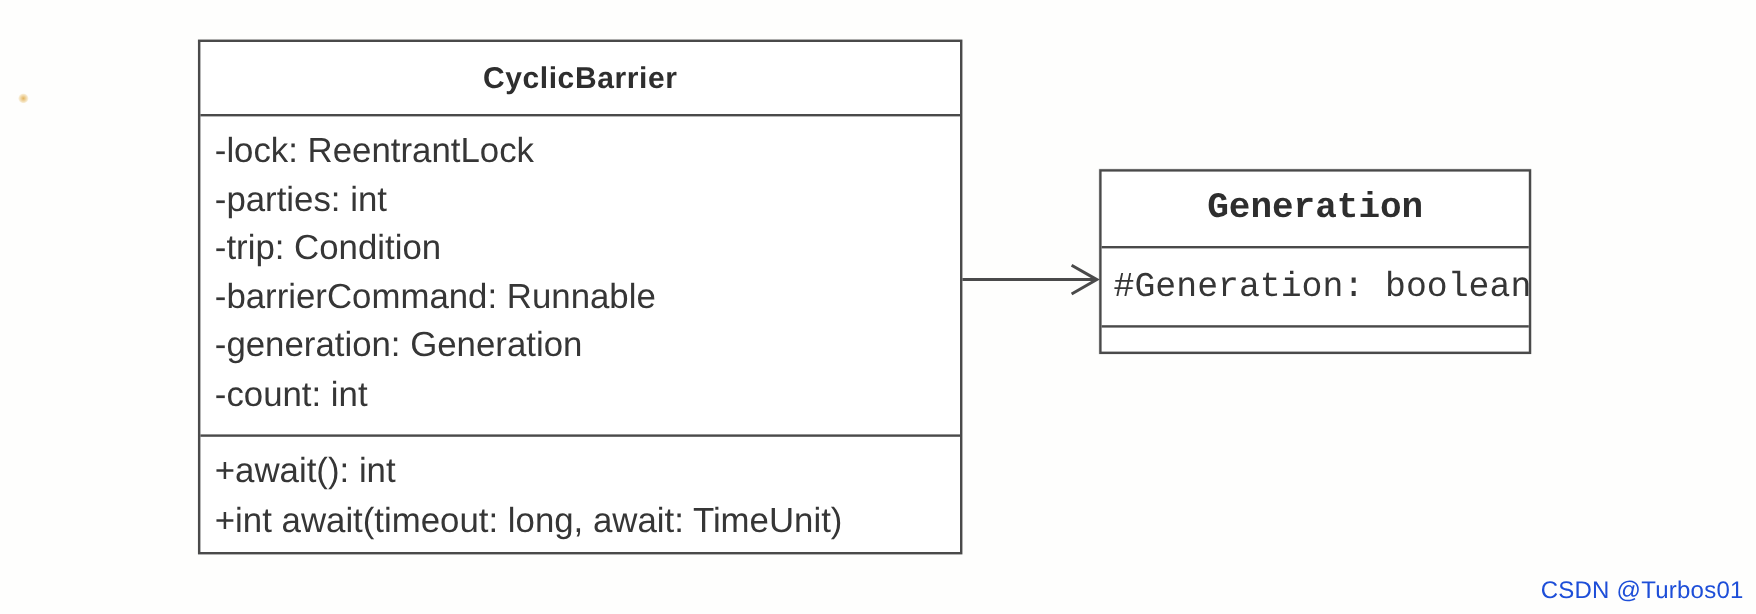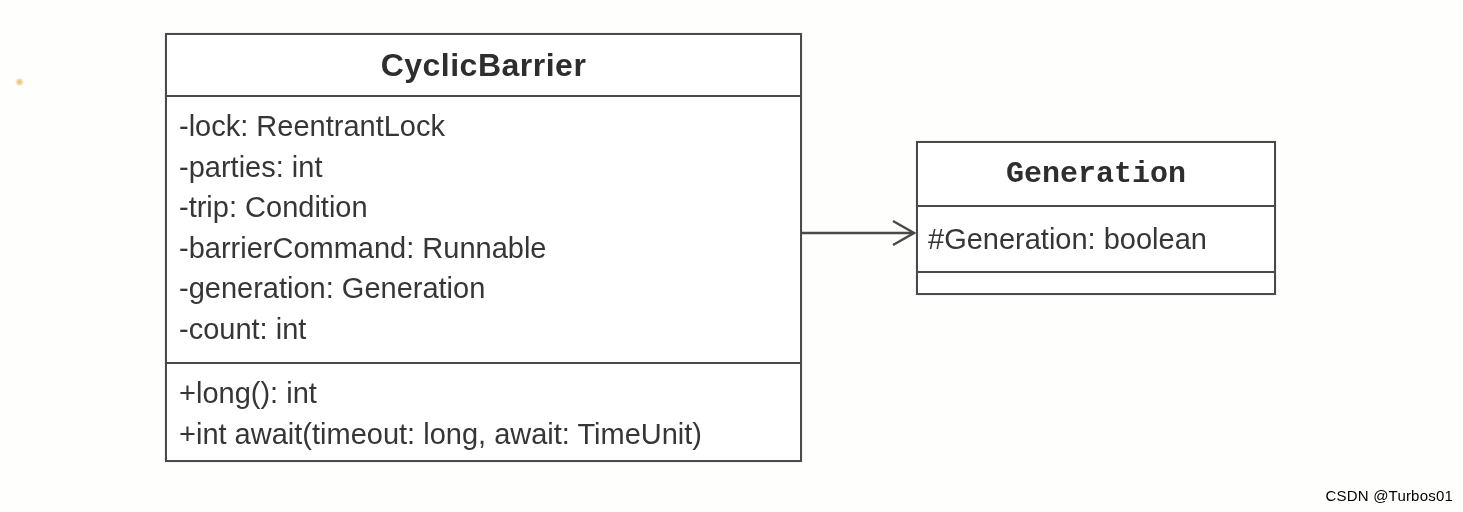--- a/index.html
+++ b/index.html
@@ -35,36 +35,37 @@
   }
   .uml-class .member {
     white-space: nowrap;
     color: #363636;
   }
   
   .box-cyclicbarrier {
     left: 165px; top: 33px;
     width: 637px; height: 429px;
   }
-  .box-cyclicbarrier .title { height: 62px; font-size: 32px; letter-spacing: 0.5px; }
+  .box-cyclicbarrier .title { height: 62px; font-size: 25px; letter-spacing: 0.5px; }
   .box-cyclicbarrier .attributes { height: 267px; border-bottom: 2px solid #4a4a4a; }
   .box-cyclicbarrier .member { font-size: 29px; line-height: 40.5px; }
   .box-cyclicbarrier .methods .member { line-height: 41px; }
   
   .box-generation {
     left: 916px; top: 141px;
     width: 360px; height: 154px;
   }
   .box-generation .title { height: 64px; font-size: 30px; font-family: Liberation Mono, monospace; }
   .box-generation .attributes {
     height: 64px;
     border-bottom: 2px solid #4a4a4a;
     padding: 0 8px 0 10px;
     display: flex;
     align-items: center;
+    font-family: Liberation Mono, monospace;
   }
   .box-generation .member { font-size: 29px; }
   .box-generation .empty-compartment { height: 22px; }
   
   .arrow-layer {
     position: absolute;
     left: 0; top: 0;
     width: 1463px; height: 512px;
     pointer-events: none;
   }
@@ -73,22 +74,22 @@
     position: absolute;
     left: 15px; top: 78px;
     width: 9px; height: 8px;
     border-radius: 50%;
     background: radial-gradient(circle, #e3b45e 0%, rgba(240,214,160,0.55) 55%, rgba(255,255,255,0) 75%);
   }
   
   .watermark {
     position: absolute;
     right: 10px; bottom: 8px;
-    font-size: 15px;
-    color: #000000;
+    font-size: 20px;
+    color: #1d4ed8;
     letter-spacing: 0.2px;
   }
 </style>
 </head>
 <body>
 
 <div class="canvas">
 
   <div class="scan-dot"></div>
 
@@ -96,21 +97,21 @@
     <div class="title">CyclicBarrier</div>
     <div class="compartment attributes">
       <div class="member">-lock: ReentrantLock</div>
       <div class="member">-parties: int</div>
       <div class="member">-trip: Condition</div>
       <div class="member">-barrierCommand: Runnable</div>
       <div class="member">-generation: Generation</div>
       <div class="member">-count: int</div>
     </div>
     <div class="compartment methods">
-      <div class="member">+long(): int</div>
+      <div class="member">+await(): int</div>
       <div class="member">+int await(timeout: long, await: TimeUnit)</div>
     </div>
   </div>
 
   <div class="uml-class box-generation">
     <div class="title">Generation</div>
     <div class="attributes">
       <div class="member">#Generation: boolean</div>
     </div>
     <div class="empty-compartment"></div>

